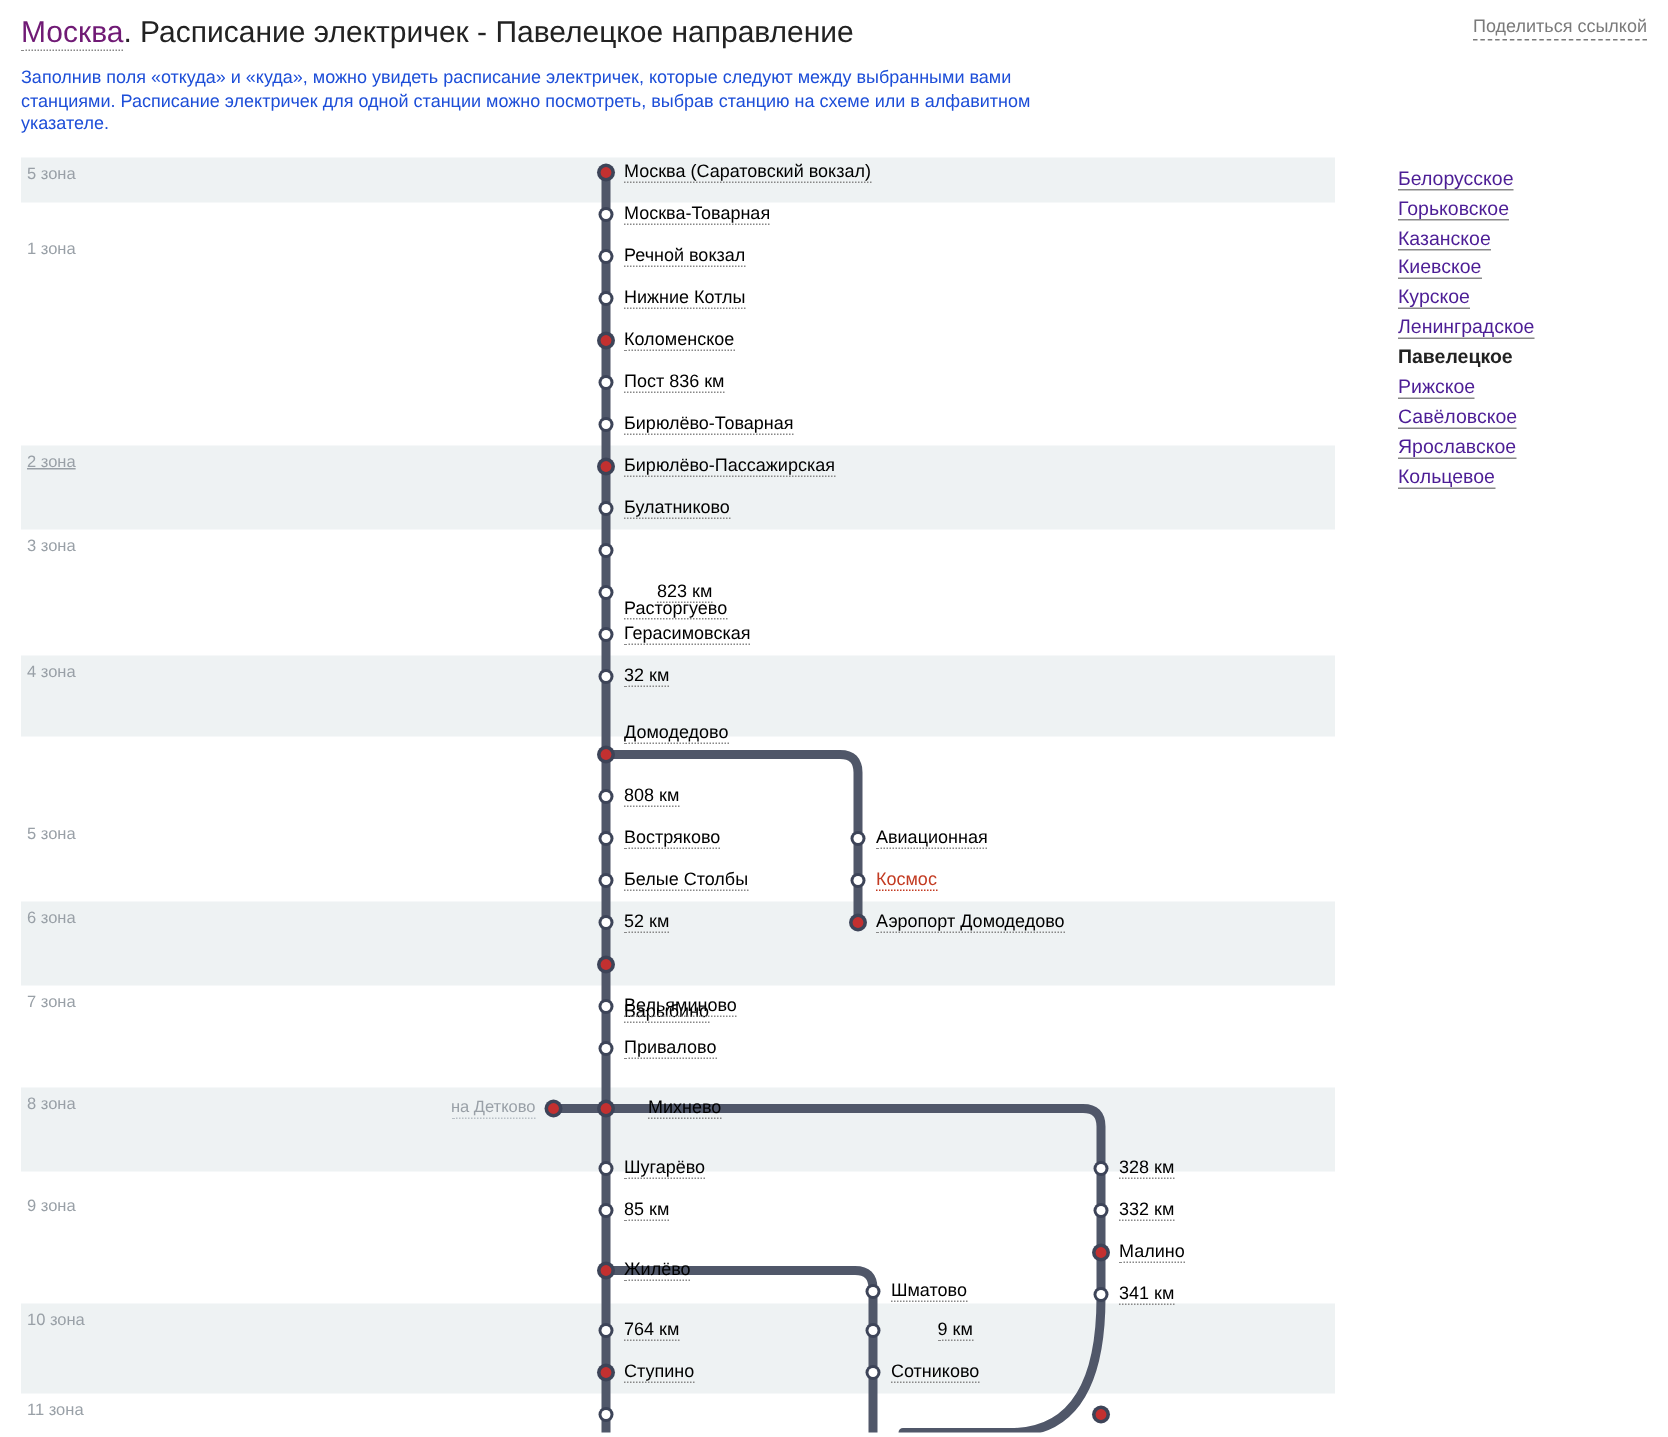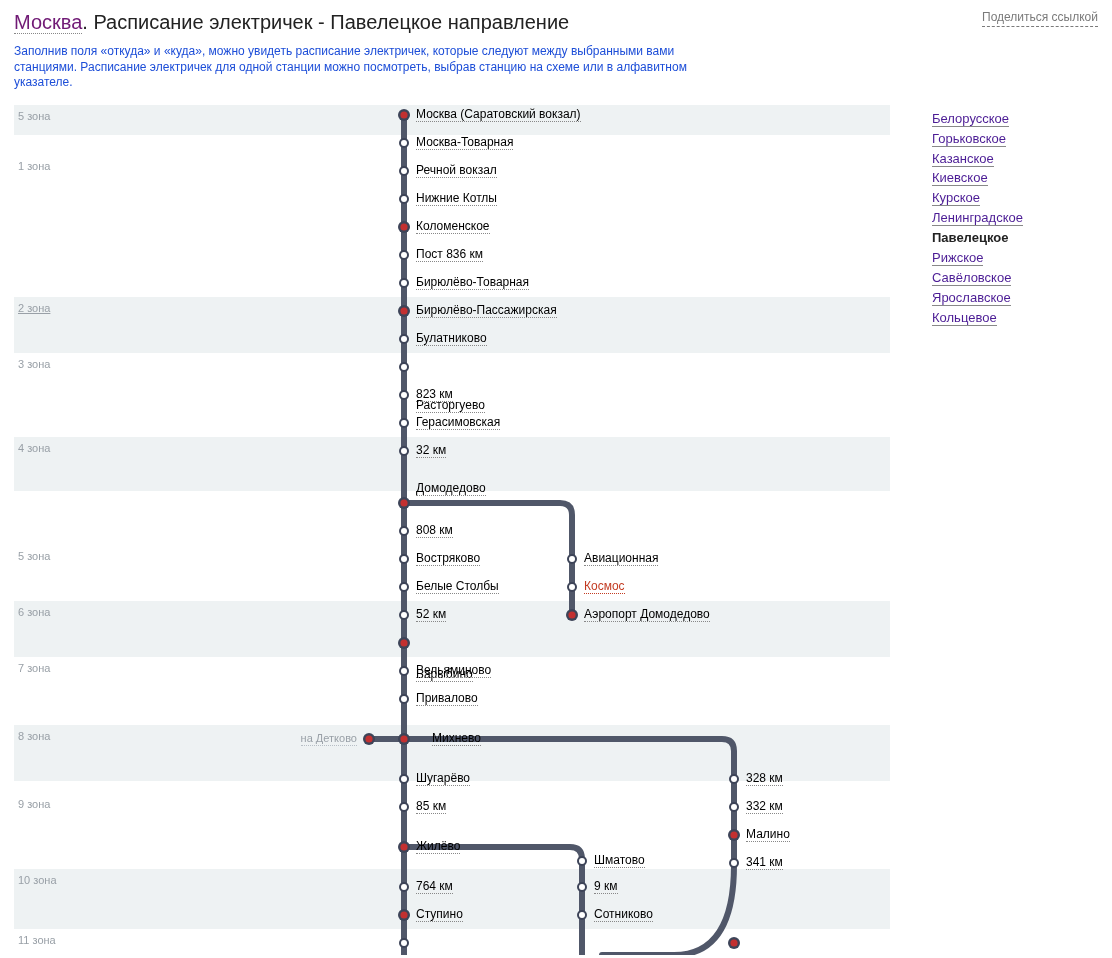--- a/index.html
+++ b/index.html
@@ -235,21 +235,21 @@
         <div class="station major" style="left: 402px; top: 2px;"><a>Москва (Саратовский вокзал)</a></div>
         <div class="station" style="left: 402px; top: 30px;"><a>Москва-Товарная</a></div>
         <div class="station" style="left: 402px; top: 58px;"><a>Речной вокзал</a></div>
         <div class="station" style="left: 402px; top: 86px;"><a>Нижние Котлы</a></div>
         <div class="station major" style="left: 402px; top: 114px;"><a>Коломенское</a></div>
         <div class="station" style="left: 402px; top: 142px;"><a>Пост 836 км</a></div>
         <div class="station" style="left: 402px; top: 170px;"><a>Бирюлёво-Товарная</a></div>
         <div class="station major" style="left: 402px; top: 198px;"><a>Бирюлёво-Пассажирская</a></div>
         <div class="station" style="left: 402px; top: 226px;"><a>Булатниково</a></div>
         <div class="station" style="left: 402px; top: 254px; margin-top: 39px;"><a>Расторгуево</a></div>
-        <div class="station" style="left: 402px; top: 282px;"><a>823 км</a></div>
+        <div class="station" style="left: 424px; top: 282px;"><a>823 км</a></div>
         <div class="station" style="left: 402px; top: 310px;"><a>Герасимовская</a></div>
         <div class="station" style="left: 402px; top: 338px;"><a>32 км</a></div>
         <div class="station major" style="left: 402px; top: 376px;"><a>Домодедово</a></div>
         <div class="station" style="left: 402px; top: 418px;"><a>808 км</a></div>
         <div class="station" style="left: 402px; top: 446px;"><a>Востряково</a></div>
         <div class="station" style="left: 402px; top: 474px;"><a>Белые Столбы</a></div>
         <div class="station" style="left: 402px; top: 502px;"><a>52 км</a></div>
         <div class="station major" style="left: 402px; top: 530px; margin-top: 32px;"><a>Барыбино</a></div>
         <div class="station" style="left: 402px; top: 558px;"><a>Вельяминово</a></div>
         <div class="station" style="left: 402px; top: 586px;"><a>Привалово</a></div>
@@ -260,21 +260,21 @@
         <div class="station" style="left: 402px; top: 774px;"><a>764 км</a></div>
         <div class="station major" style="left: 402px; top: 802px;"><a>Ступино</a></div>
         <div class="station" style="left: 570px; top: 446px;"><a>Авиационная</a></div>
         <div class="station red" style="left: 570px; top: 474px;"><a>Космос</a></div>
         <div class="station major" style="left: 570px; top: 502px;"><a>Аэропорт Домодедово</a></div>
         <div class="station" style="left: 732px; top: 666px;"><a>328 км</a></div>
         <div class="station" style="left: 732px; top: 694px;"><a>332 км</a></div>
         <div class="station major" style="left: 732px; top: 722px;"><a>Малино</a></div>
         <div class="station" style="left: 732px; top: 750px;"><a>341 км</a></div>
         <div class="station" style="left: 580px; top: 748px;"><a>Шматово</a></div>
-        <div class="station" style="left: 580px; top: 774px;"><a>9 км</a></div>
+        <div class="station" style="left: 611px; top: 774px;"><a>9 км</a></div>
         <div class="station" style="left: 580px; top: 802px;"><a>Сотниково</a></div>
         <div class="sidelabel" style="right: 557px; left: auto; top: 626px;">на Детково</div>
       </div>
     <div class="dirs" id="dirs">
         <div><a>Белорусское</a></div>
         <div><a>Горьковское</a></div>
         <div><a>Казанское</a></div>
         <div><a>Киевское</a></div>
         <div><a>Курское</a></div>
         <div><a>Ленинградское</a></div>

